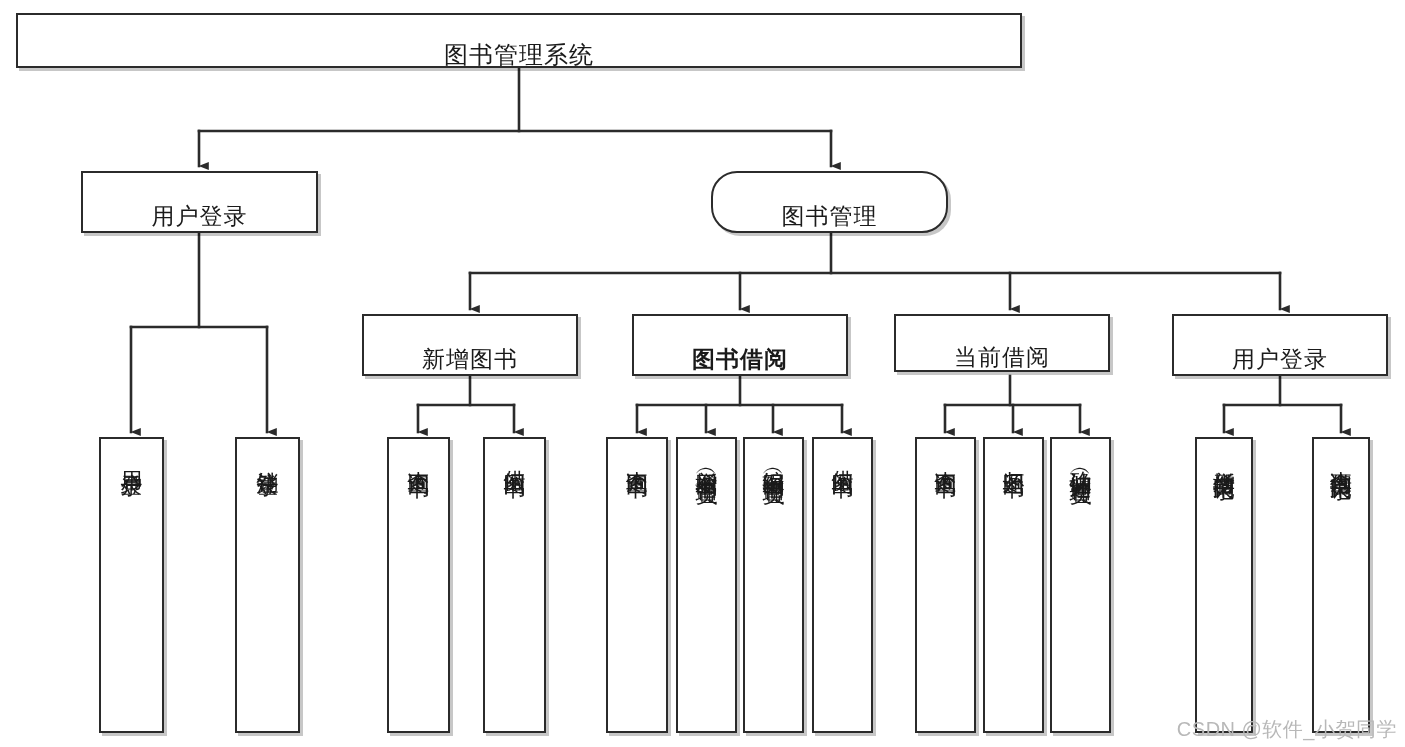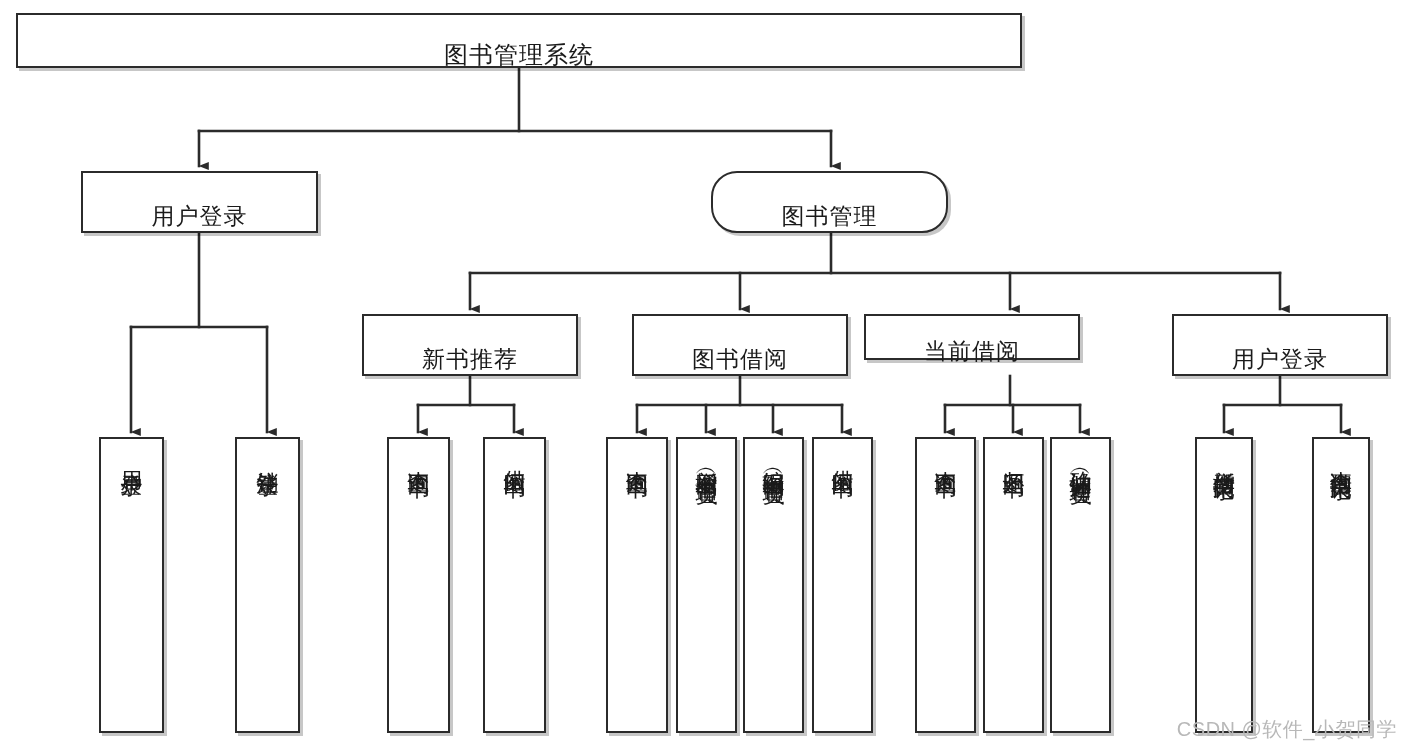--- a/index.html
+++ b/index.html
@@ -140,26 +140,26 @@
   </div>
 
   <div class="node horizontal" style="left:81px; top:171px; width:237px; height:62px;">
     <span class="node-label">用户登录</span>
   </div>
   <div class="node horizontal" style="left:711px; top:171px; width:237px; height:62px;border-radius:26px;">
     <span class="node-label">图书管理</span>
   </div>
 
   <div class="node horizontal" style="left:362px; top:314px; width:216px; height:62px;">
-    <span class="node-label">新书推荐</span>
-  </div>
-  <div class="node horizontal" style="left:632px; top:314px; width:216px; height:62px;">
+    <span class="node-label">新增图书</span>
+  </div>
+  <div class="node horizontal" style="left:632px; top:314px; width:216px; height:62px;font-weight:bold;">
     <span class="node-label">图书借阅</span>
   </div>
-  <div class="node horizontal" style="left:864px; top:314px; width:216px; height:46px;">
+  <div class="node horizontal" style="left:894px; top:314px; width:216px; height:58px;">
     <span class="node-label">当前借阅</span>
   </div>
   <div class="node horizontal" style="left:1172px; top:314px; width:216px; height:62px;">
     <span class="node-label">用户登录</span>
   </div>
 
   <div class="node vertical" style="left:99px; top:437px; width:65px; height:296px;">
     <span class="node-label">用户登录</span>
   </div>
   <div class="node vertical" style="left:235px; top:437px; width:65px; height:296px;">

